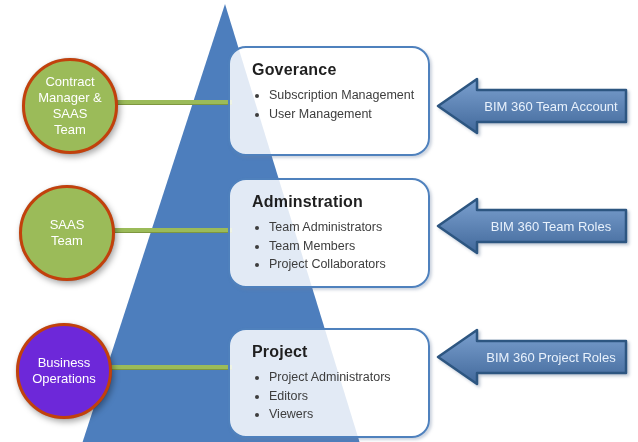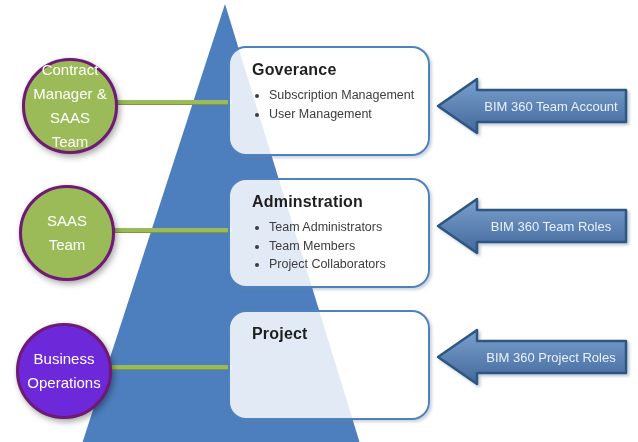--- a/index.html
+++ b/index.html
@@ -56,29 +56,29 @@
     font-size: 12.5px;
     line-height: 18.5px;
     color: #3d3d3d;
   }
   
   .role-circle {
     position: absolute;
     width: 90px;
     height: 90px;
     border-radius: 50%;
-    border: 3px solid #701a75;
+    border: 3px solid #c2410c;
     box-shadow: 2px 3px 6px rgba(0,0,0,0.35), 0 0 1px rgba(0,0,0,0.25);
     display: flex;
     align-items: center;
     justify-content: center;
     text-align: center;
     color: #ffffff;
-    font-size: 15px;
-    line-height: 24px;
+    font-size: 13px;
+    line-height: 16px;
     white-space: pre-line;
     z-index: 4;
   }
   
   .arrow-svg {
     position: absolute;
     left: 430px;
     width: 208px;
     height: 70px;
     z-index: 4;
@@ -121,22 +121,27 @@
   </div>
 
   <div class="level-box" style="top: 46px; border-color: rgb(79, 129, 189);">
     <div class="level-title">Goverance</div>
     <ul class="level-items">
       <li>Subscription Management</li>
       <li>User Management</li>
     </ul>
   </div>
 
-  <div class="level-box" style="top: 310px; border-color: rgb(79, 129, 189);">
+  <div class="level-box" style="top: 328px; border-color: rgb(79, 129, 189);">
     <div class="level-title">Project</div>
+    <ul class="level-items">
+      <li>Project Administrators</li>
+      <li>Editors</li>
+      <li>Viewers</li>
+    </ul>
   </div>
 
   <div class="role-circle" style="left: 22px; top: 58px; background: rgb(155, 187, 89);">
     <span>Contract
 Manager &amp;
 SAAS
 Team</span>
   </div>
   <div class="role-circle" style="left: 19px; top: 185px; background: rgb(155, 187, 89);">
     <span>SAAS

